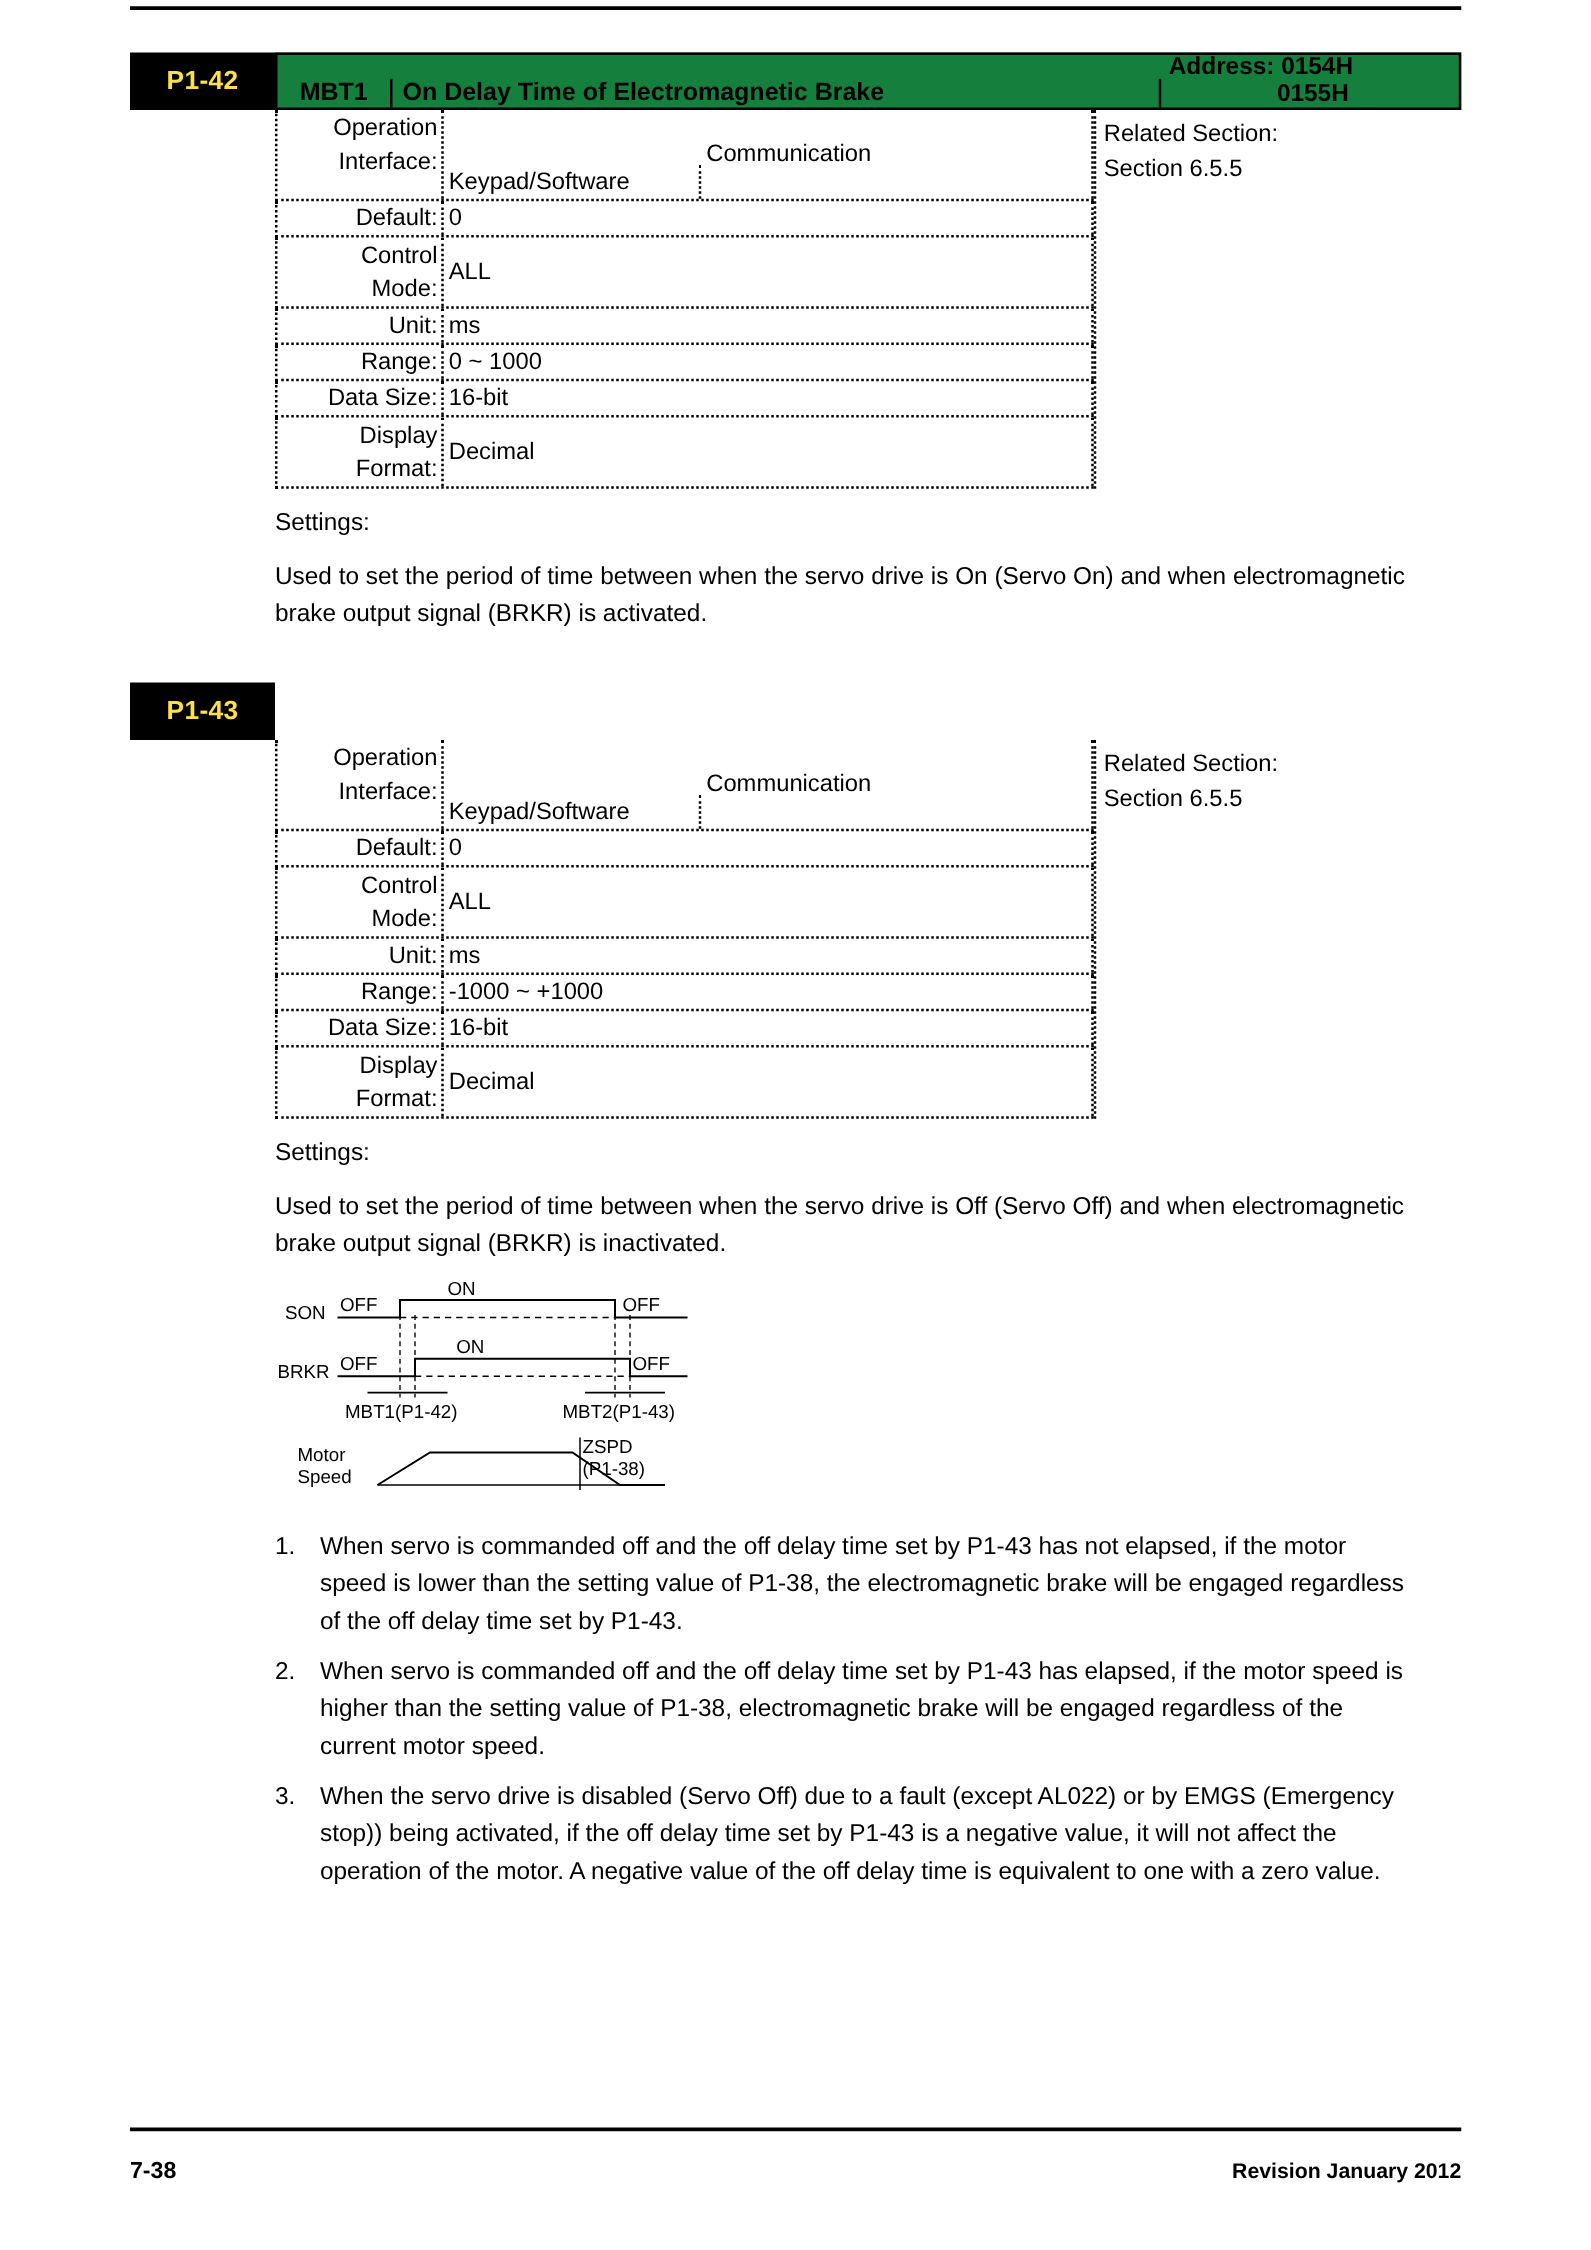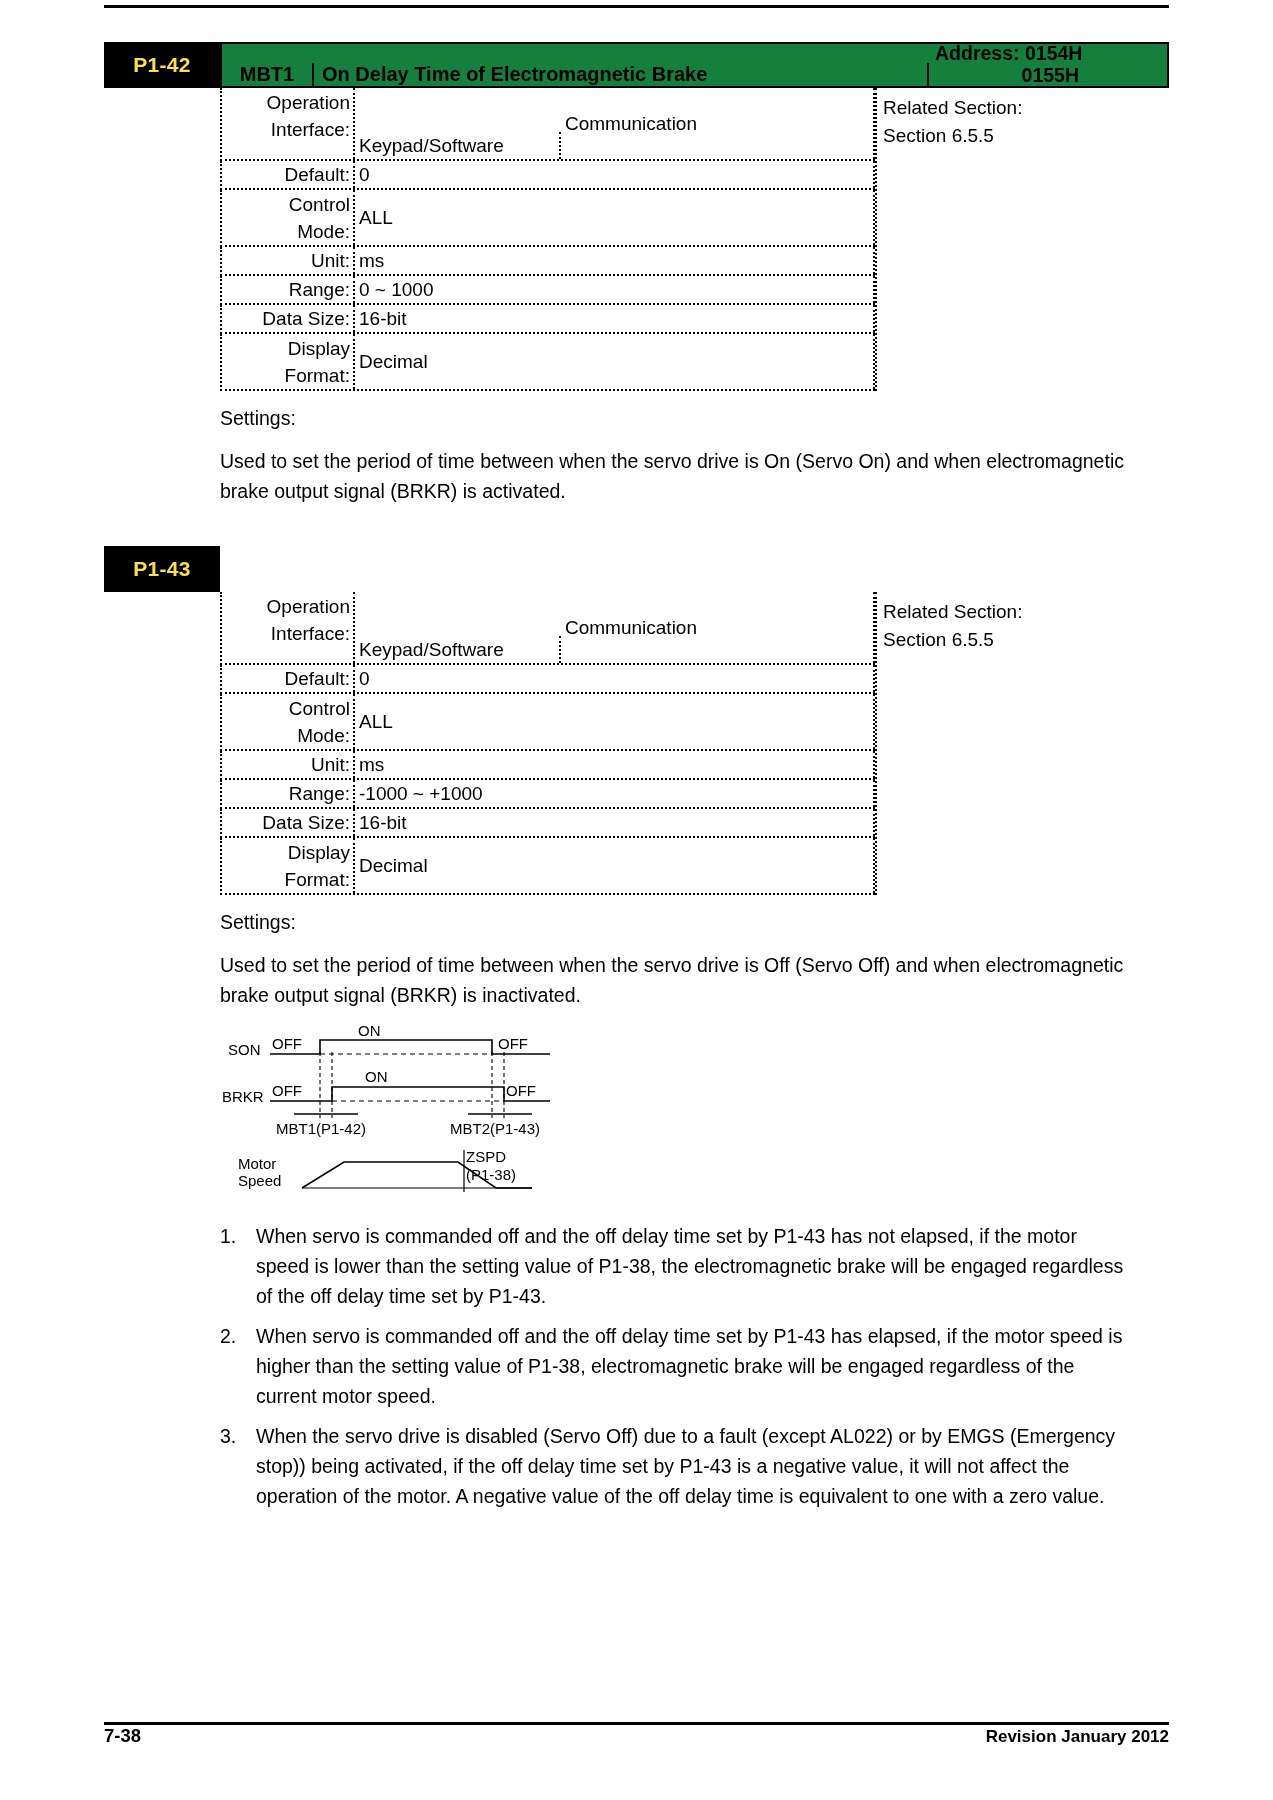--- a/index.html
+++ b/index.html
@@ -219,21 +219,21 @@
     position: absolute;
     left: 104px;
     right: 104px;
     bottom: 58px;
   }
   .rule-bottom { border-bottom: 3px solid #000; }
   .footer-row {
     display: flex;
     justify-content: space-between;
     align-items: baseline;
-    padding-top: 0;
+    padding-top: 20px;
     font-size: 18.5px;
     gap: 19px;
   }
   .footer-left { font-weight: bold; }
   .footer-right { font-weight: bold; font-size: 17px; }
 </style>
 </head>
 <body>
 
 <div class="page">

